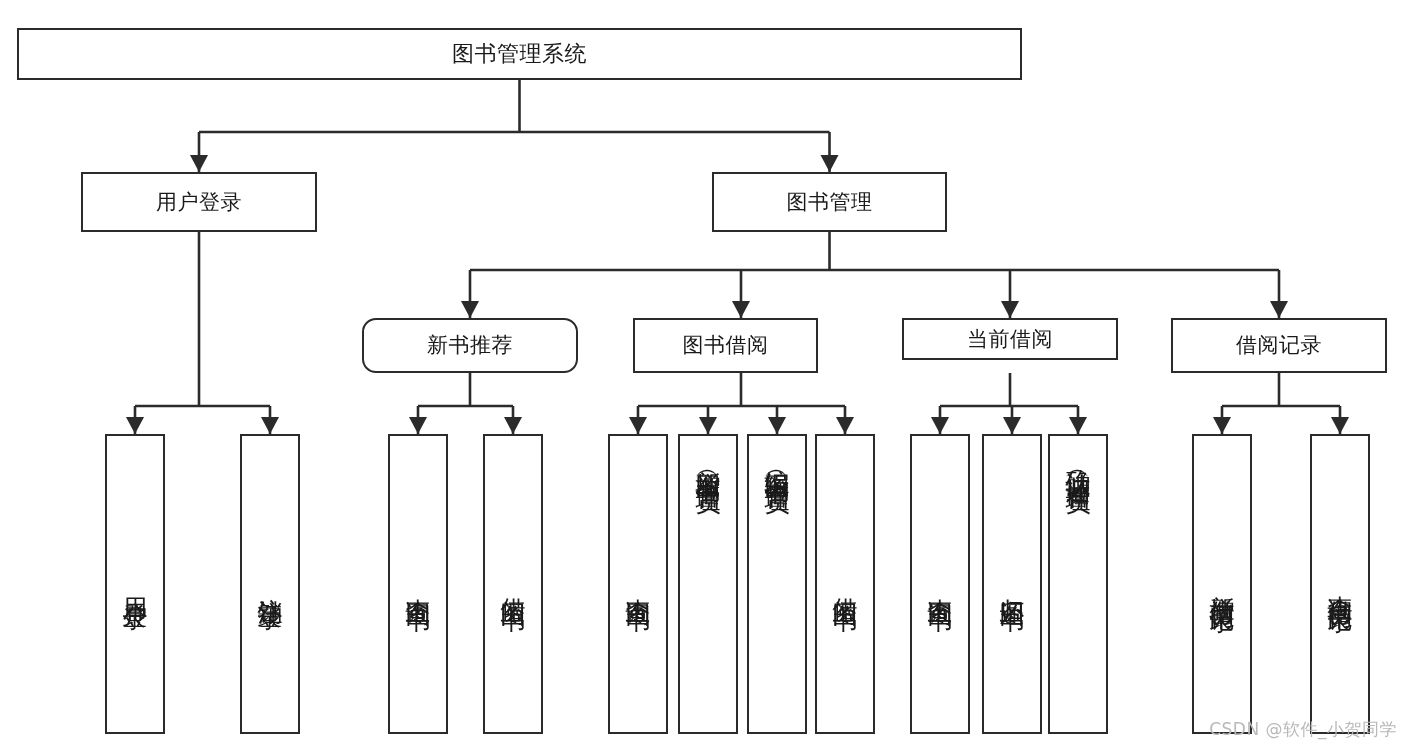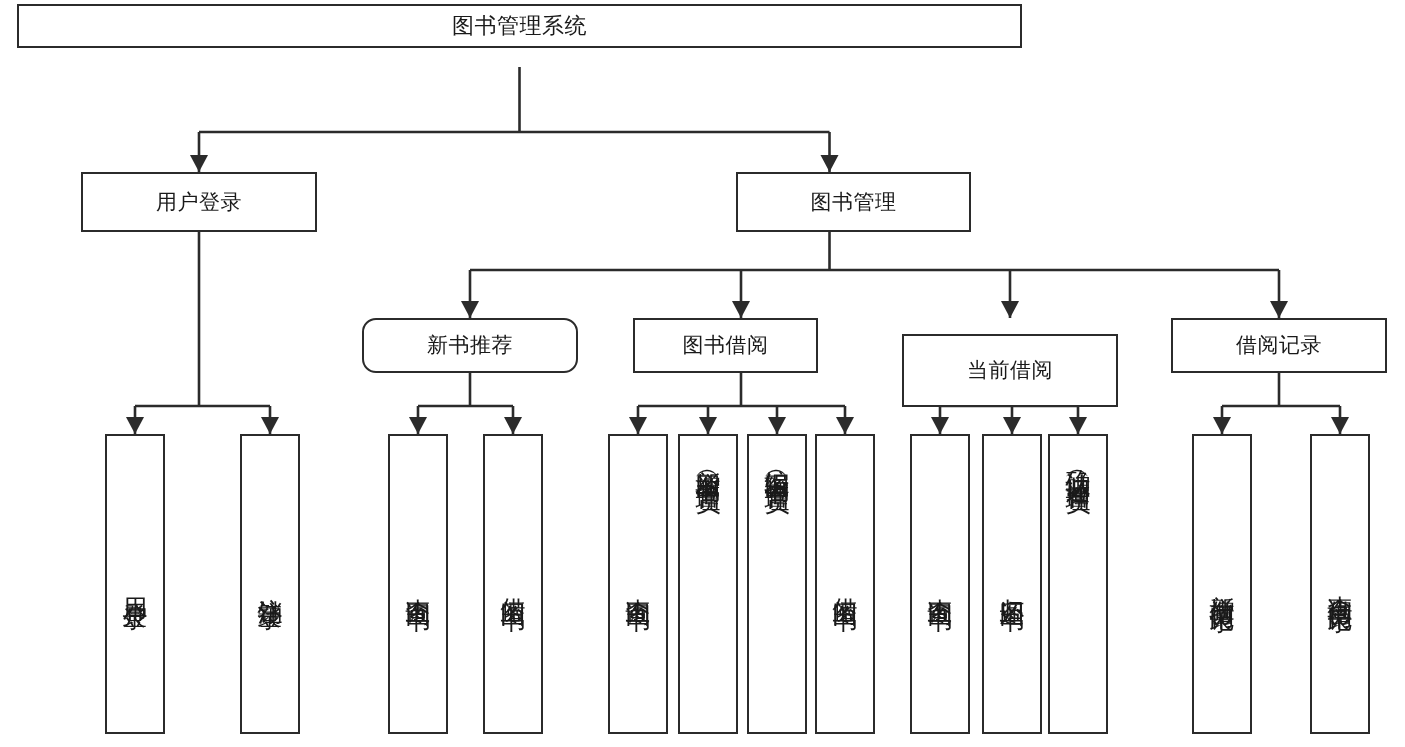--- a/index.html
+++ b/index.html
@@ -130,36 +130,36 @@
       <line x1="1078" y1="406" x2="1078" y2="434" stroke="#2b2b2b" stroke-width="2.6"></line>
       <polygon points="1069,417 1087,417 1078,434" fill="#2b2b2b"></polygon>
       <line x1="1279" y1="373" x2="1279" y2="406" stroke="#2b2b2b" stroke-width="2.6"></line>
       <line x1="1222" y1="406" x2="1340" y2="406" stroke="#2b2b2b" stroke-width="2.6"></line>
       <line x1="1222" y1="406" x2="1222" y2="434" stroke="#2b2b2b" stroke-width="2.6"></line>
       <polygon points="1213,417 1231,417 1222,434" fill="#2b2b2b"></polygon>
       <line x1="1340" y1="406" x2="1340" y2="434" stroke="#2b2b2b" stroke-width="2.6"></line>
       <polygon points="1331,417 1349,417 1340,434" fill="#2b2b2b"></polygon>
     </svg>
   <div id="nodes">
-      <div class="node horiz root" style="left: 17px; top: 4px; width: 1005px; height: 44px;">
+      <div class="node horiz root" style="left: 17px; top: 28px; width: 1005px; height: 52px;">
         <span class="label">图书管理系统</span>
       </div>
       <div class="node horiz" style="left: 81px; top: 172px; width: 236px; height: 60px;">
         <span class="label">用户登录</span>
       </div>
-      <div class="node horiz" style="left: 712px; top: 172px; width: 235px; height: 60px; margin-left: 24px;">
+      <div class="node horiz" style="left: 712px; top: 172px; width: 235px; height: 60px;">
         <span class="label">图书管理</span>
       </div>
       <div class="node horiz" style="left: 362px; top: 318px; width: 216px; height: 55px; border-radius: 14px;">
         <span class="label">新书推荐</span>
       </div>
       <div class="node horiz" style="left: 633px; top: 318px; width: 185px; height: 55px;">
         <span class="label">图书借阅</span>
       </div>
-      <div class="node horiz" style="left: 902px; top: 318px; width: 216px; height: 73px; margin-top: 16px;">
+      <div class="node horiz" style="left: 902px; top: 318px; width: 216px; height: 42px;">
         <span class="label">当前借阅</span>
       </div>
       <div class="node horiz" style="left: 1171px; top: 318px; width: 216px; height: 55px;">
         <span class="label">借阅记录</span>
       </div>
       <div class="node vert mid" style="left: 105px; top: 434px; width: 60px; height: 300px;">
         <span class="label">用户登录</span>
       </div>
       <div class="node vert mid" style="left: 240px; top: 434px; width: 60px; height: 300px;">
         <span class="label">注销登录</span>
@@ -191,13 +191,14 @@
       <div class="node vert" style="left: 1048px; top: 434px; width: 60px; height: 300px;">
         <span class="label">确认归还（管理员）</span>
       </div>
       <div class="node vert mid" style="left: 1192px; top: 434px; width: 60px; height: 300px;">
         <span class="label">新增借阅记录</span>
       </div>
       <div class="node vert mid" style="left: 1310px; top: 434px; width: 60px; height: 300px;">
         <span class="label">查询借阅记录</span>
       </div>
     </div>
+  <div id="watermark">CSDN @软件_小贺同学</div>
 </div>
 
 </body></html>

